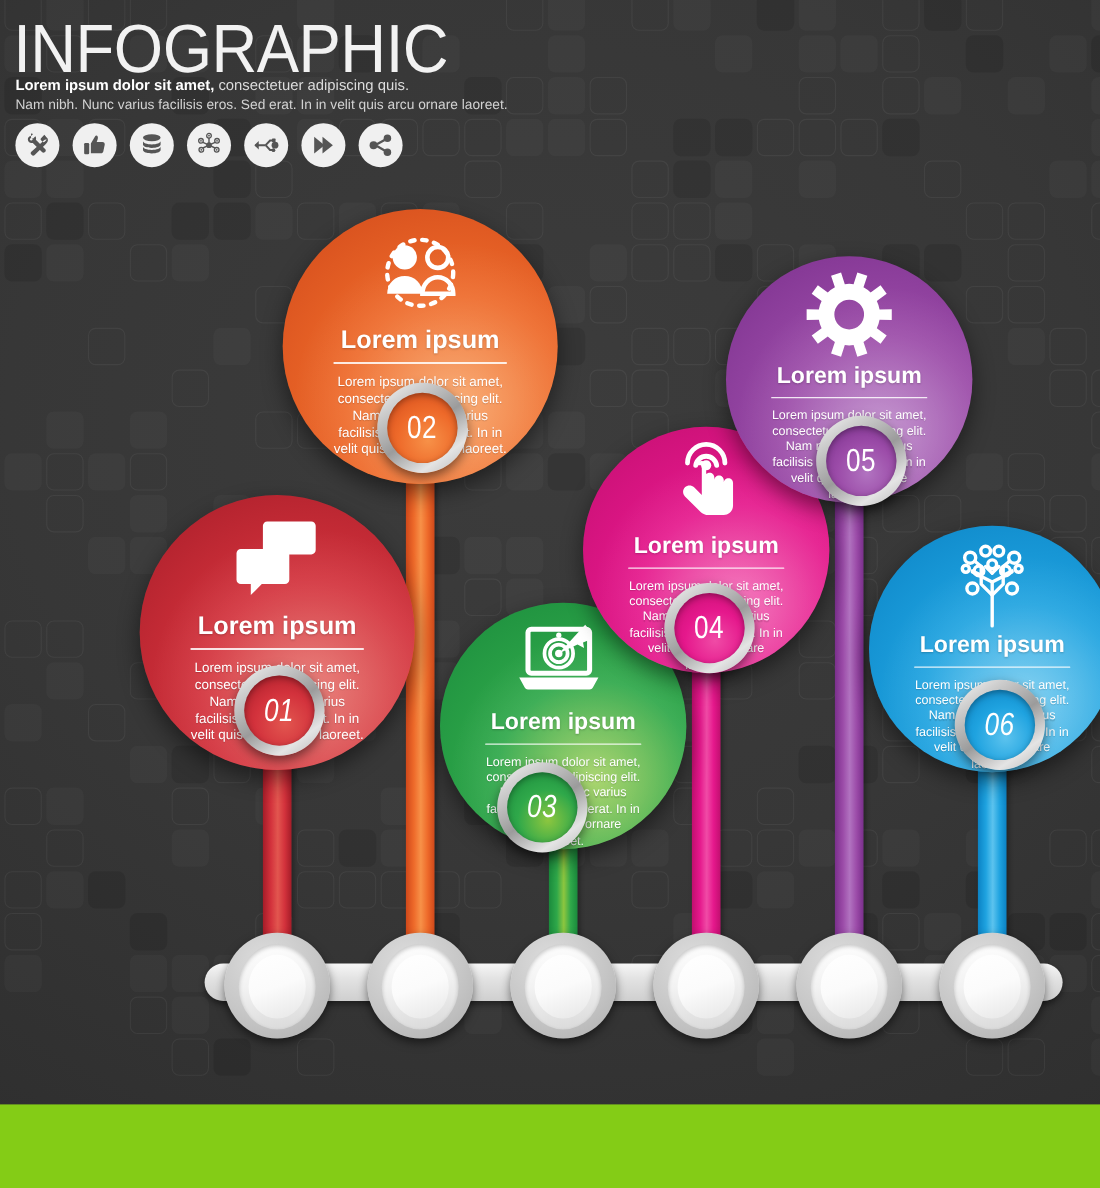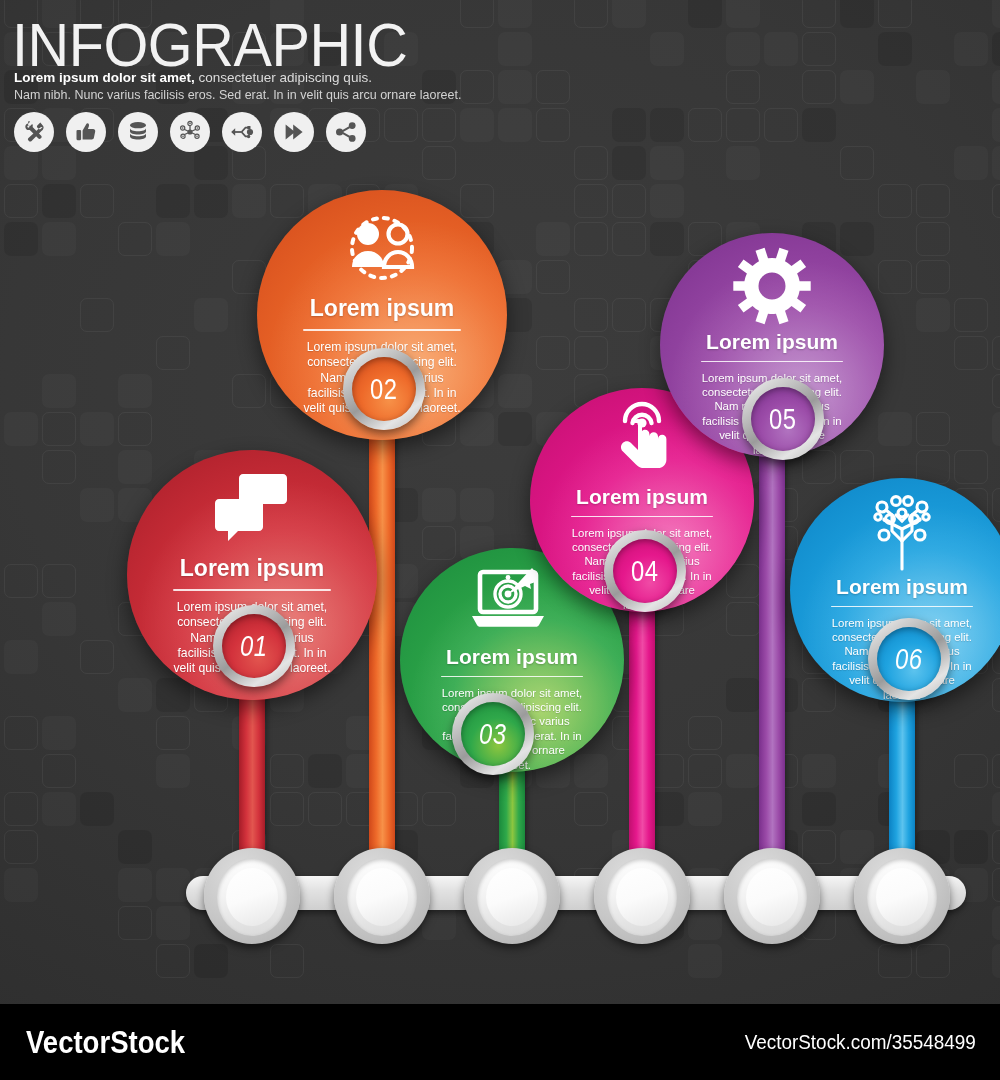--- a/index.html
+++ b/index.html
@@ -812,18 +812,14 @@
         </div>
         <div class="badge" style="left: 868px; top: 618px;">
           <div class="bout"></div>
           <div class="bin" style="background: radial-gradient(circle at 58% 68%, rgb(92, 195, 238) 0%, rgb(31, 163, 224) 48%, rgb(11, 130, 196) 100%); font-style: italic;">
             <span class="bnum">06</span>
           </div>
         </div>
       </div>
   </div>
 
-  <div id="footer">
-    <div id="brand">VectorStock</div>
-    <div id="url">VectorStock.com/35548499</div>
-  </div>
 
 </div>
 
 </body></html>

